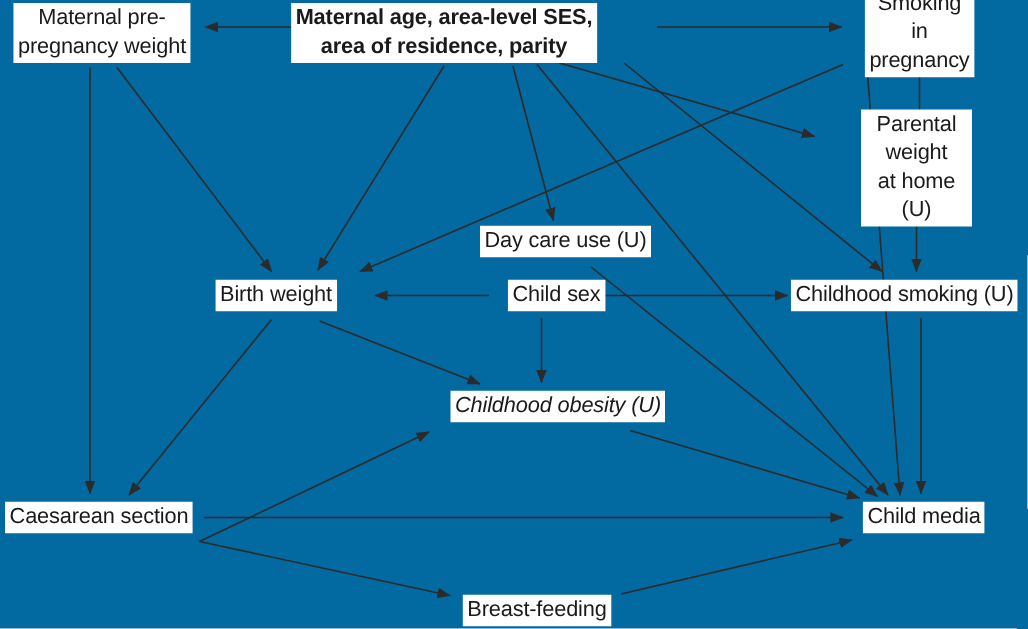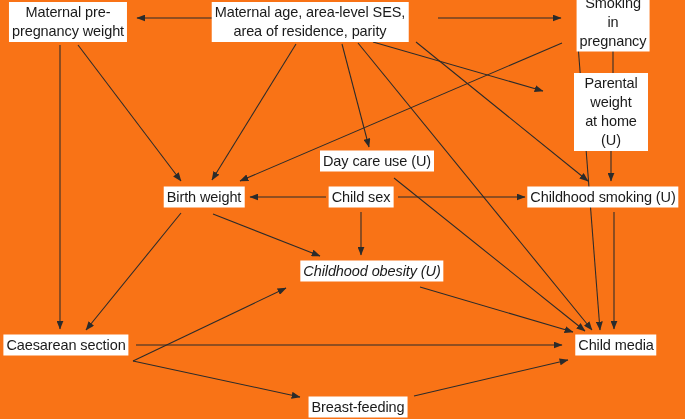--- a/index.html
+++ b/index.html
@@ -4,21 +4,21 @@
 <style>
   html, body {
     margin: 0;
     padding: 0;
     background: #ffffff;
   }
   #canvas {
     position: relative;
     width: 685px;
     height: 419px;
-    background: #f97316;
+    background: #0369a1;
     overflow: hidden;
     font-family: "Liberation Sans", sans-serif;
   }
   #dag-svg {
     position: absolute;
     left: 0;
     top: 0;
     width: 685px;
     height: 419px;
   }
@@ -73,28 +73,28 @@
         <line x1="133" y1="361" x2="286" y2="288" stroke="#2b2b2b" stroke-width="1.05" marker-end="url(#arrowhead)"></line>
         <line x1="136" y1="345" x2="562" y2="345" stroke="#2b2b2b" stroke-width="1.05" marker-end="url(#arrowhead)"></line>
         <line x1="133" y1="361" x2="300" y2="397" stroke="#2b2b2b" stroke-width="1.05" marker-end="url(#arrowhead)"></line>
         <line x1="414" y1="396" x2="568" y2="360" stroke="#2b2b2b" stroke-width="1.05" marker-end="url(#arrowhead)"></line>
         <line x1="614" y1="212" x2="614" y2="329" stroke="#2b2b2b" stroke-width="1.05" marker-end="url(#arrowhead)"></line>
       </g>
   </svg>
   <div id="node-layer">
       <div class="node-label two-line" style="left: 68px; top: 22px;">Maternal pre-
 pregnancy weight</div>
-      <div class="node-label two-line" style="left: 310px; top: 22px;">Maternal age,  area-level SES,
+      <div class="node-label two-line" style="left: 296px; top: 22px; font-weight: bold;">Maternal age,  area-level SES,
 area of residence, parity</div>
       <div class="node-label two-line" style="left: 613px; top: 22px;">Smoking
 in pregnancy</div>
       <div class="node-label two-line" style="left: 611px; top: 112px;">Parental weight
 at home (U)</div>
       <div class="node-label" style="left: 377px; top: 161px;">Day care use (U)</div>
-      <div class="node-label" style="left: 204px; top: 197px;">Birth weight</div>
-      <div class="node-label" style="left: 361px; top: 197px;">Child sex</div>
+      <div class="node-label" style="left: 184px; top: 197px;">Birth weight</div>
+      <div class="node-label" style="left: 371px; top: 197px;">Child sex</div>
       <div class="node-label" style="left: 603px; top: 197px;">Childhood smoking (U)</div>
       <div class="node-label" style="left: 372px; top: 271px; font-style: italic;">Childhood obesity (U)</div>
       <div class="node-label" style="left: 66px; top: 345px;">Caesarean section</div>
       <div class="node-label" style="left: 616px; top: 345px;">Child media</div>
       <div class="node-label" style="left: 358px; top: 407px;">Breast-feeding</div>
     </div>
 </div>
 
 </body></html>

